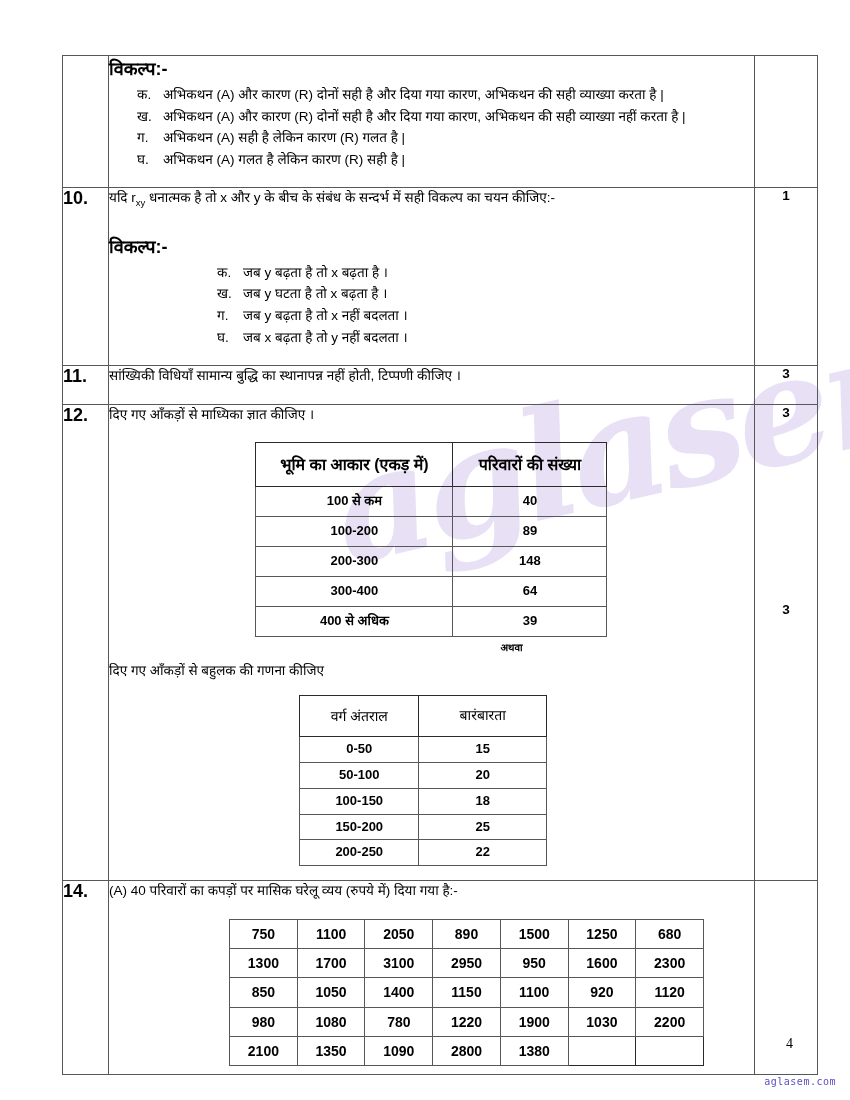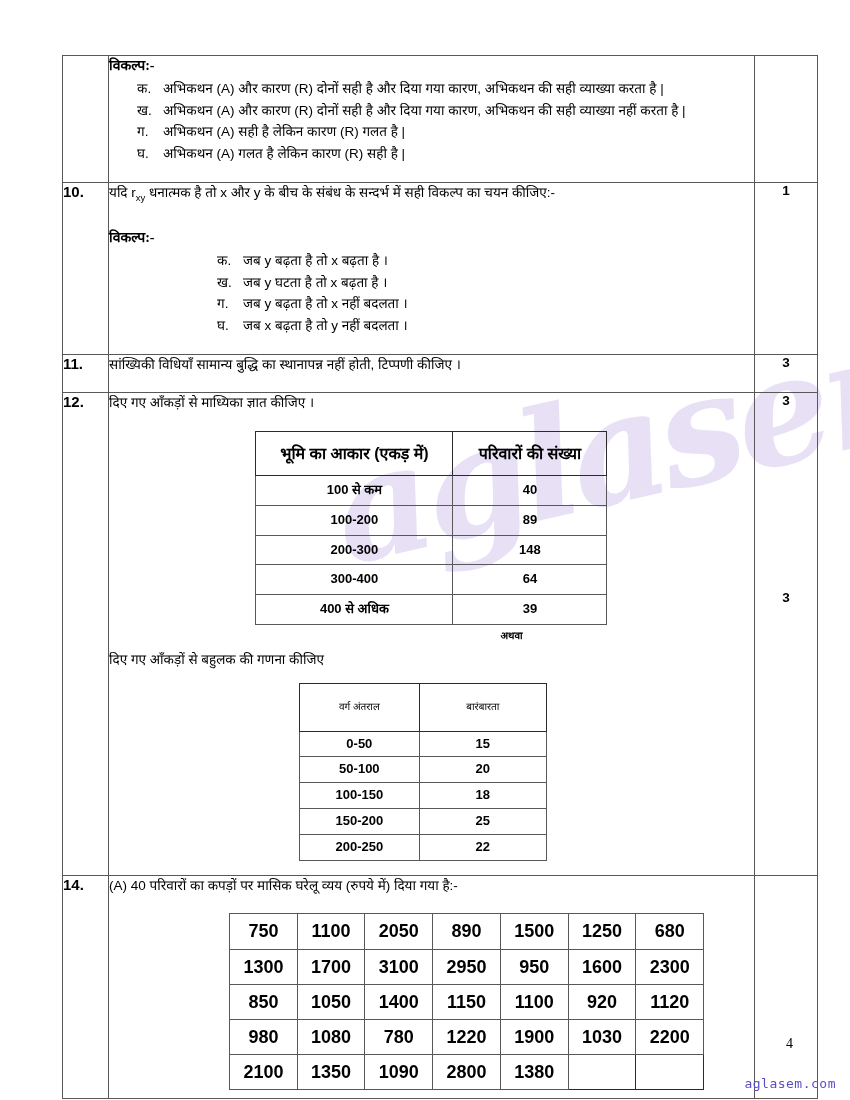--- a/index.html
+++ b/index.html
@@ -53,43 +53,42 @@
   #exam-table td {
     border: 1px solid #58585a;
     vertical-align: top;
     padding: 0;
   }
   .col-num   { width: 46px; }
   .col-body  { width: 645px; }
   .col-marks { width: 63px; }
 
   .qnum {
-    font-size: 15px;
+    font-size: 18px;
     font-weight: 700;
     text-align: left;
     padding: 9px 0 0 8px;
     font-family: "Liberation Sans", sans-serif;
   }
   .qmarks {
     font-size: 13.5px;
     font-weight: 700;
     text-align: center;
     padding: 9px 0 0 0;
   }
   .qbody {
     padding: 8px 10px 10px 10px;
     font-size: 13.5px;
     line-height: 1.45;
   }
 
   .opt-head {
     font-weight: 700;
-    font-size: 14px;
+    font-size: 18px;
     margin: 0 0 3px 0;
-    font-family: Liberation Serif, serif;
   }
   ul.opts {
     list-style: none;
     margin: 0;
     padding: 0;
   }
   ul.opts li {
     display: flex;
     margin: 0 0 2px 0;
     font-size: 13.5px;
@@ -144,39 +143,39 @@
     margin: 4px 0 0 0;
     padding-left: 160px;
   }
 
   
   #ci-table {
     margin: 14px 0 0 190px;
     width: 248px;
   }
   #ci-table th {
-    font-size: 10px;
-    padding: 16px 6px;
+    font-size: 14px;
+    padding: 10px 6px;
     font-weight: 400;
   }
   #ci-table td {
     padding: 3px 6px;
     font-size: 13px;
   }
   #ci-table .c1 { width: 120px; }
-  #ci-table .c2 { width: 128px; }
+  #ci-table .c2 { width: 128px; font-family: Liberation Mono, monospace; }
 
   
   #exp-table {
     margin: 18px 0 8px 120px;
     width: 475px;
   }
   #exp-table td {
     padding: 4px 2px;
-    font-size: 18px;
+    font-size: 14px;
     width: 67px;
     height: 14px;
   }
   #exp-table td.empty { border-color: #2b2b2b; }
 
   
   #page-number {
     position: absolute;
     left: 0;
     top: 1036px;
@@ -184,21 +183,21 @@
     text-align: right;
     font-family: "Liberation Serif", serif;
     font-size: 14px;
     z-index: 3;
   }
   #site-watermark {
     position: absolute;
     right: 14px;
     top: 1076px;
     font-family: "DejaVu Sans Mono", monospace;
-    font-size: 13px;
+    font-size: 10px;
     color: #5b4fc4;
     letter-spacing: 0.5px;
     z-index: 3;
   }
 </style>
 </head>
 <body>
 
 <div id="bg-watermark">
   <span>aglasem</span>

